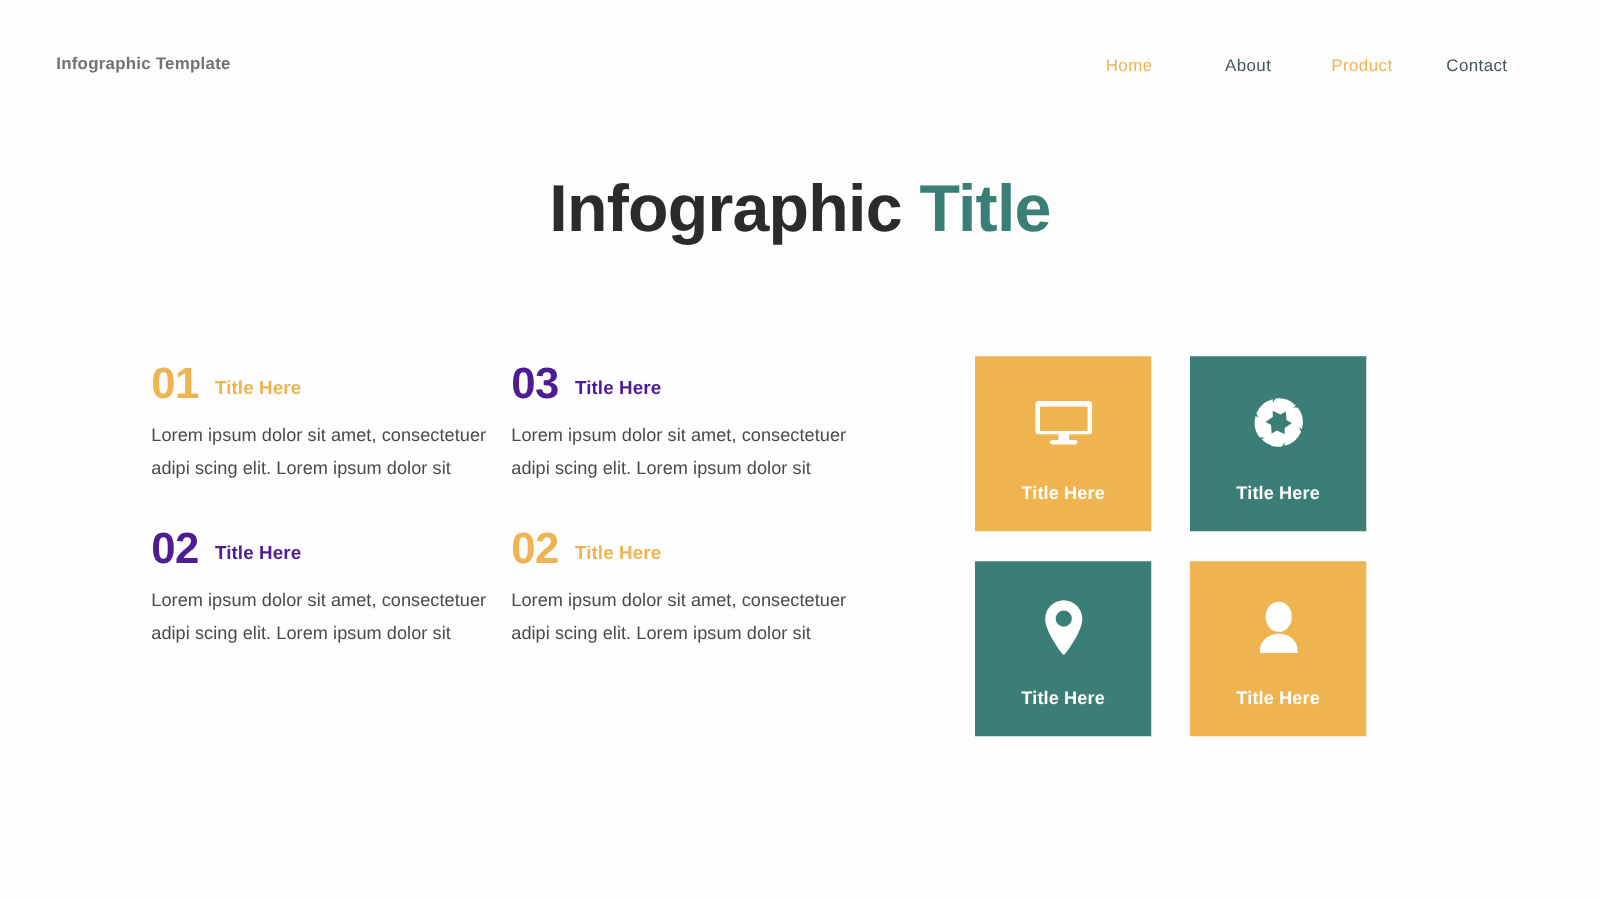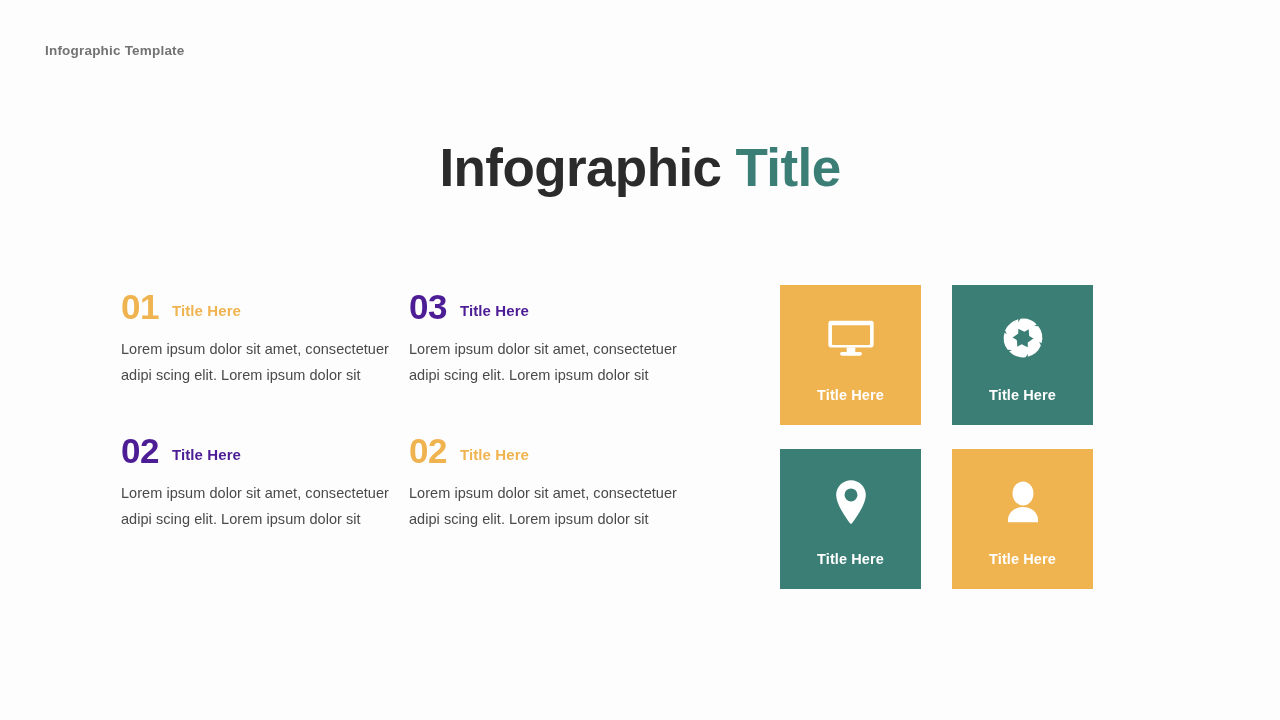--- a/index.html
+++ b/index.html
@@ -48,21 +48,21 @@
   .title-dark  { color:#2b2b2b; }
   .title-accent{ color:#3b7e76; }
 
   
   .facts-grid {
     position:absolute; left:121px; top:289px;
     width:600px;
     display:grid;
     grid-template-columns:288px 288px;
     grid-template-rows:auto auto;
-    row-gap:44px;
+    row-gap:32px;
   }
   .fact-item { width:275px; }
   .fact-head { display:flex; align-items:baseline; gap:13px; margin-bottom:12px; }
   .fact-number {
     font-size:35px; font-weight:bold;
     line-height:1; letter-spacing:-.5px;
   }
   .fact-title {
     font-size:15px; font-weight:bold;
     letter-spacing:.1px; position:relative; top:-3px;
@@ -100,20 +100,26 @@
   }
 </style>
 </head>
 <body>
 
 <div class="page">
 
   <header class="site-header">
     <div class="brand">Infographic Template</div>
 
+    <nav class="main-nav">
+      <span class="nav-item nav-home">Home</span>
+      <span class="nav-item nav-about">About</span>
+      <span class="nav-item nav-product">Product</span>
+      <span class="nav-item nav-contact">Contact</span>
+    </nav>
   </header>
 
   <h1 class="hero-title">
     <span class="title-dark">Infographic</span>
     <span class="title-accent">Title</span>
   </h1>
 
   <section class="facts-grid">
 
     <div class="fact-item">

